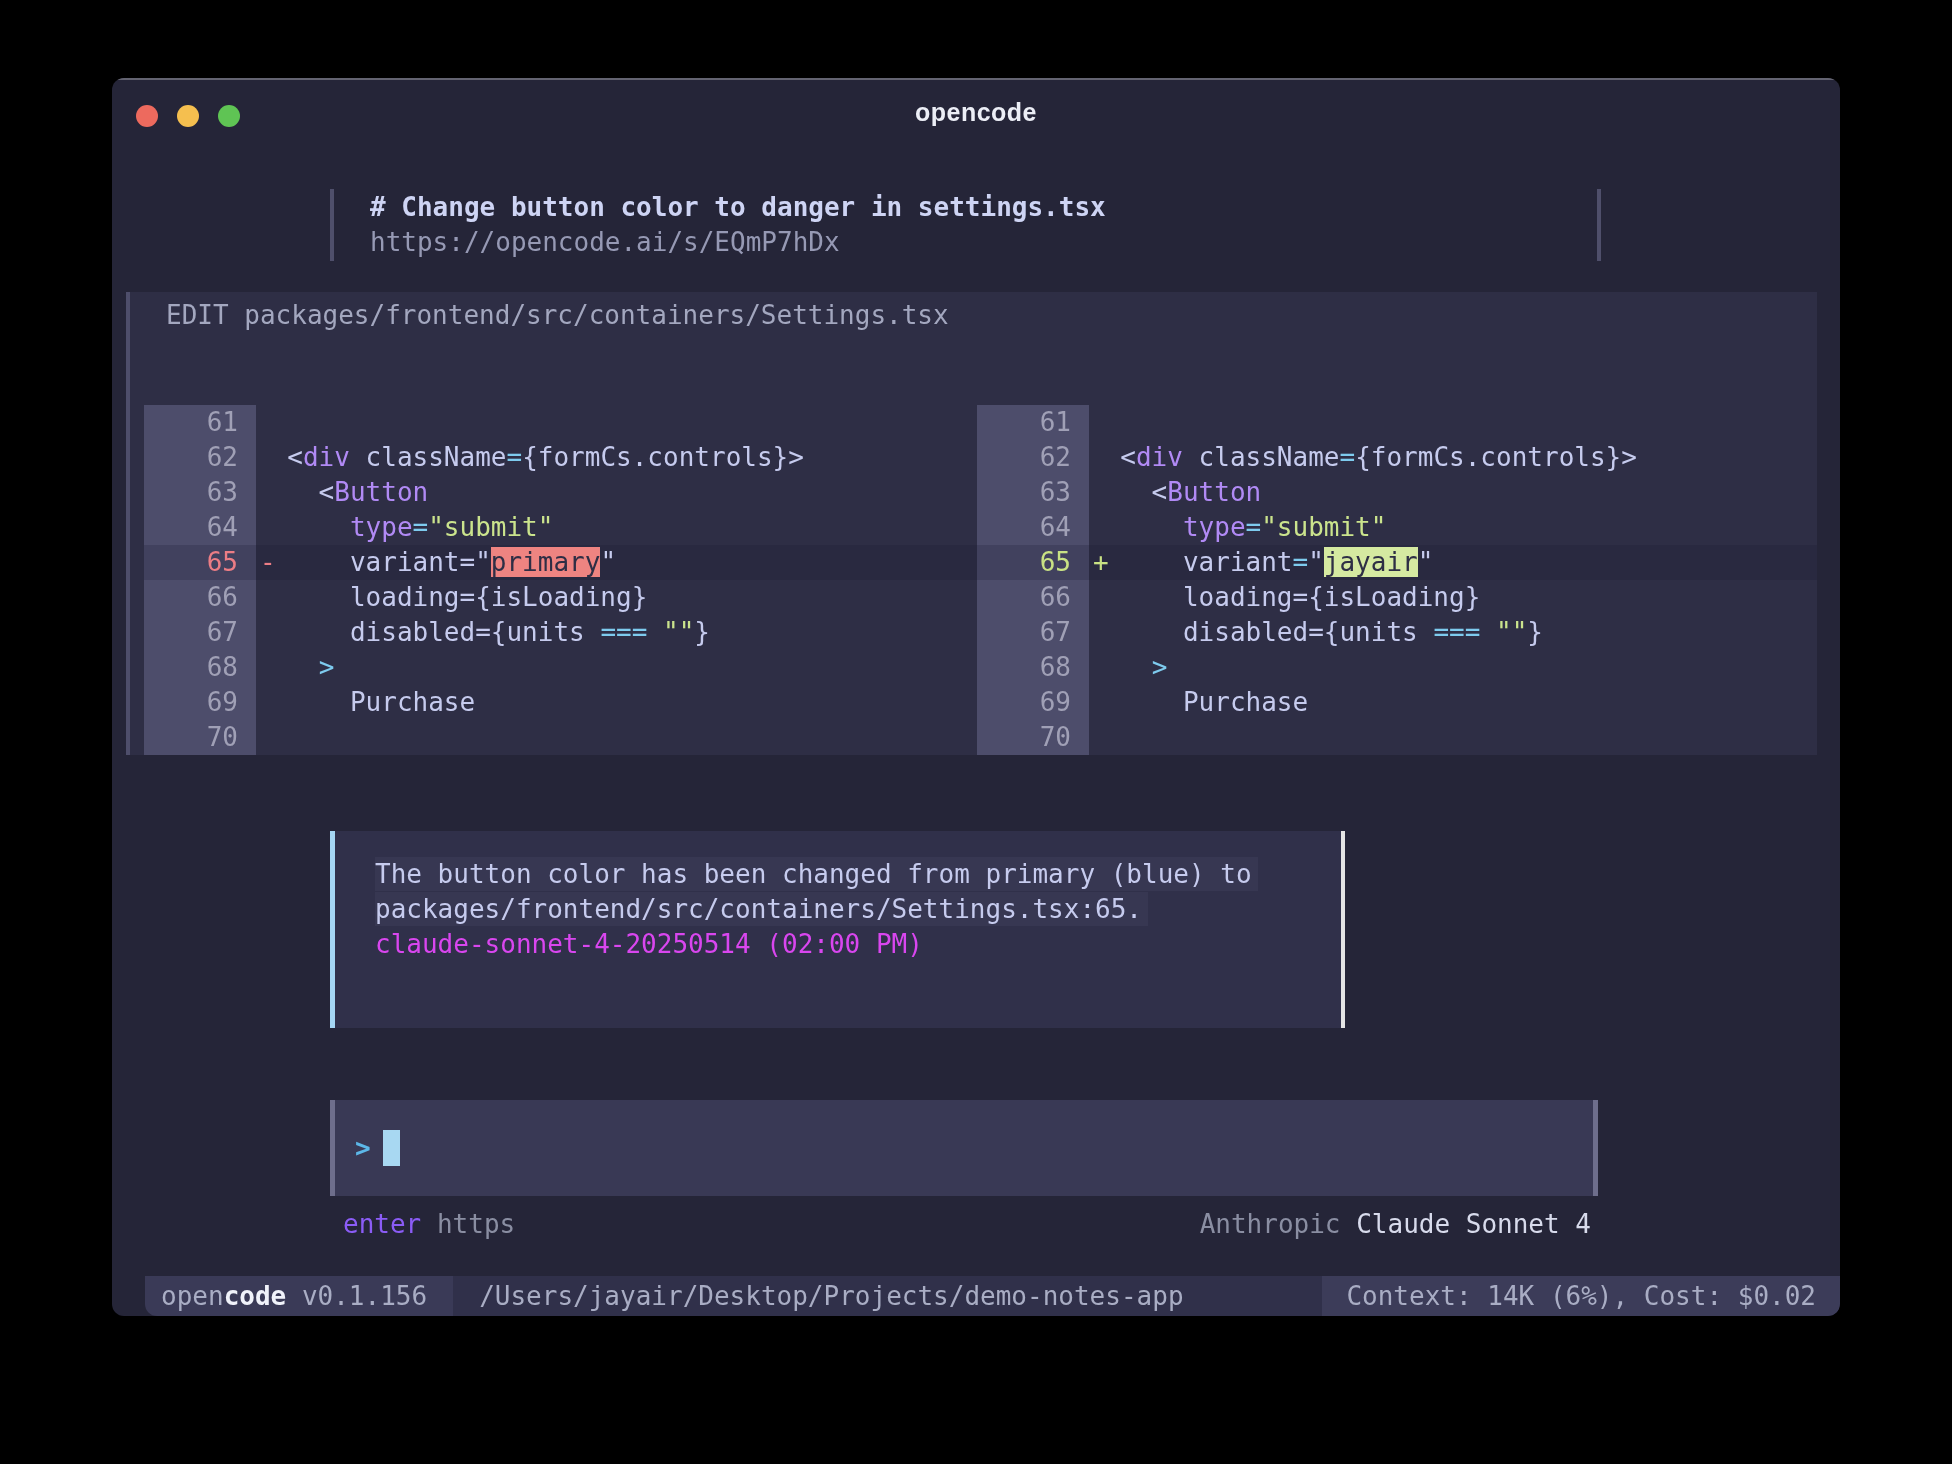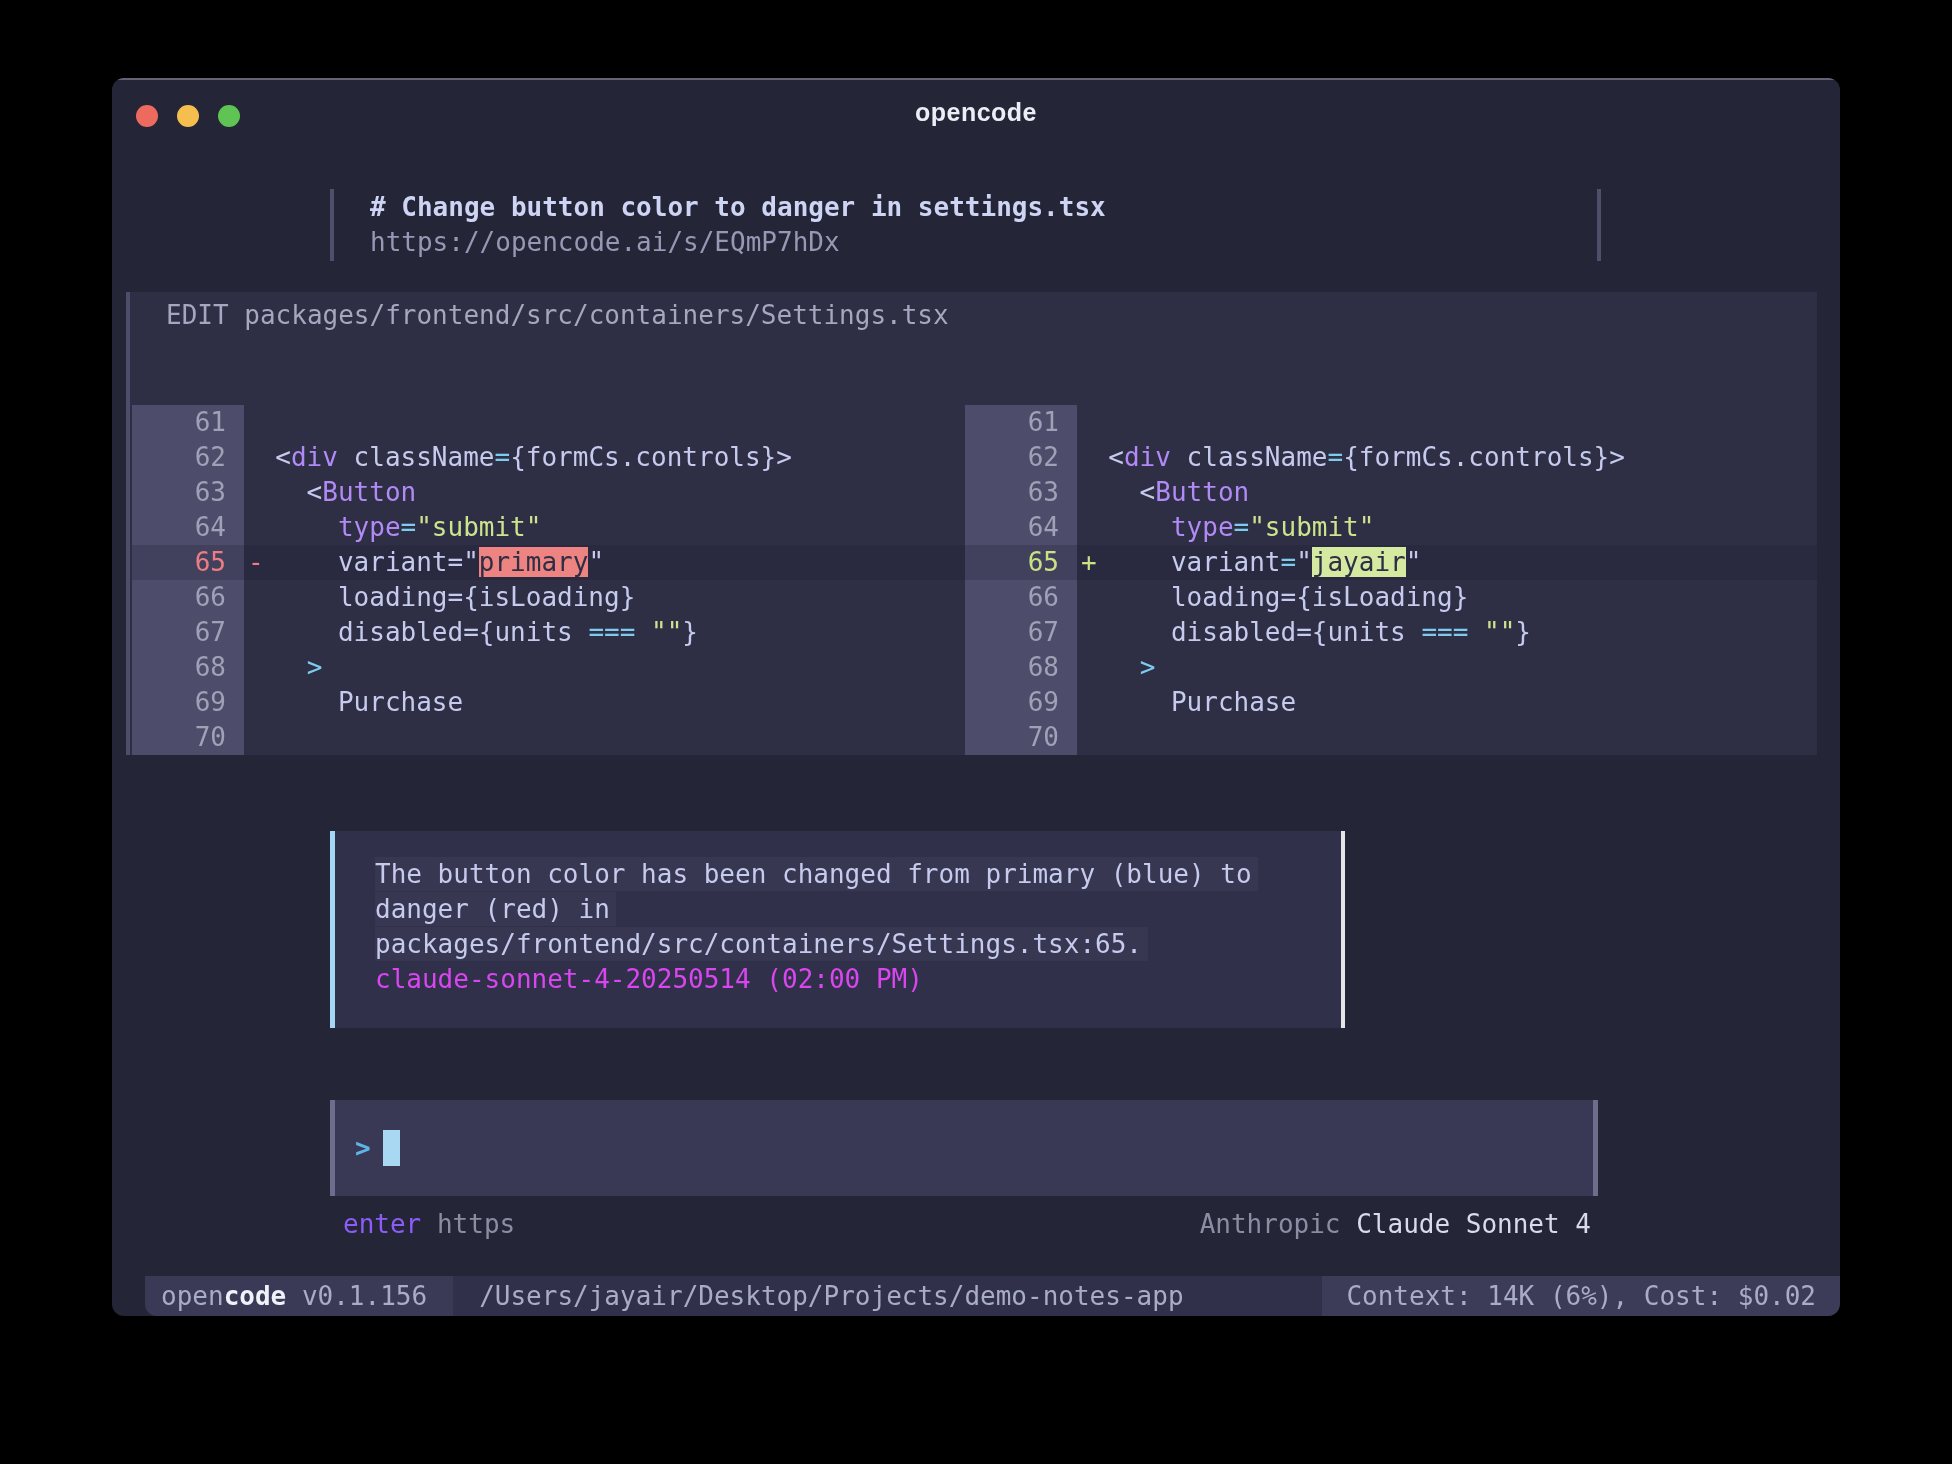--- a/index.html
+++ b/index.html
@@ -21,21 +21,21 @@
   .chat-header{position:absolute;left:218px;top:111px;width:1271px;box-sizing:border-box;
                border-left:4px solid #4f4f6b;border-right:4px solid #4f4f6b;
                padding:1px 0 1px 36px;}
   .chat-title{font-size:26px;line-height:35px;font-weight:bold;color:#ced4f4;white-space:pre;}
   .chat-url{font-size:26px;line-height:35px;color:#9699b4;white-space:pre;}
   
   .edit-panel{position:absolute;left:14px;top:214px;width:1691px;height:463px;
               background:#2e2e45;border-left:4px solid #4e4e6b;box-sizing:border-box;}
   .edit-title{padding:6px 0 0 36px;font-size:26px;line-height:34px;color:#a3a7bf;white-space:pre;}
   .diff{position:absolute;left:0;top:113px;right:0;}
-  .diff-row{display:flex;height:35px;line-height:35px;font-size:26px;padding-left:2px;}
+  .diff-row{display:flex;height:35px;line-height:35px;font-size:26px;padding-left:14px;}
   .g{width:112px;flex:none;background:#4d4d6b;color:#a0a0b6;text-align:right;
      padding-right:18px;box-sizing:border-box;}
   .c{position:relative;white-space:pre;color:#c6cbee;}
   .c-left{width:721px;flex:none;}
   .c-right{flex:1;}
   .g.removed{background:#41415e;color:#ec7d85;}
   .g.added{background:#41415e;color:#c9e284;}
   .c.removed,.c.added{background:#292940;}
   .marker{position:absolute;left:4px;top:0;}
   .m-removed{color:#ec7d85;} .m-added{color:#c9e284;}
@@ -148,21 +148,20 @@
           <div class="g">70</div>
           <div class="c c-left"></div>
           <div class="g">70</div>
           <div class="c c-right"></div>
         </div>
       </div>
   </div>
 
   <div class="msg">
       <div class="msg-line"><span class="body">The button color has been changed from primary (blue) to</span></div>
-      <div class="msg-line"><span class="body">danger (red) in</span></div>
       <div class="msg-line"><span class="body">packages/frontend/src/containers/Settings.tsx:65.</span></div>
       <div class="msg-line"><span class="meta">claude-sonnet-4-20250514 (02:00 PM)</span></div>
     </div>
 
   <div class="prompt">
     <span class="caret">&gt;</span>
     <span class="cursor"></span>
   </div>
 
   <div class="hints"><span class="hint-key">enter</span> <span class="hint-label">https</span></div>

